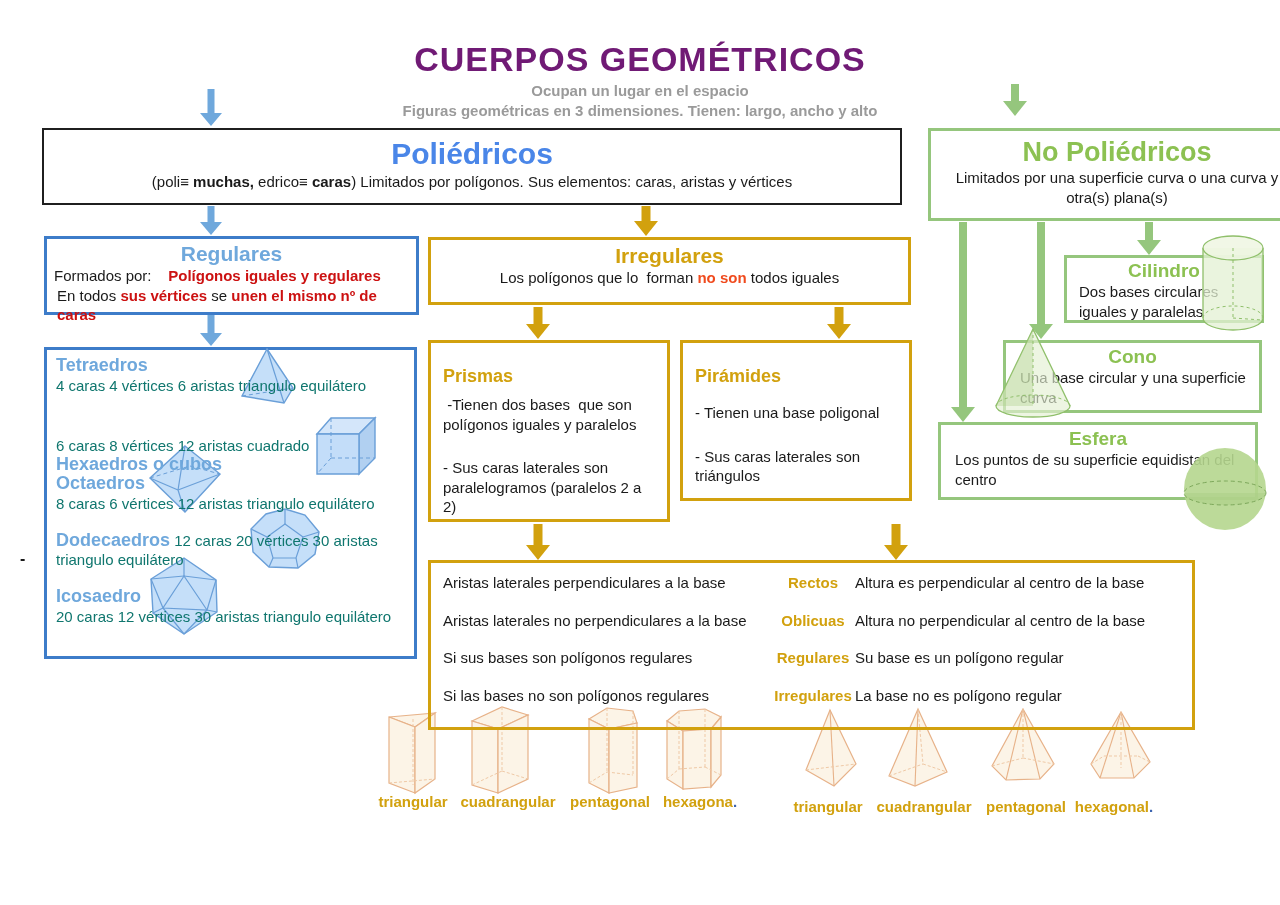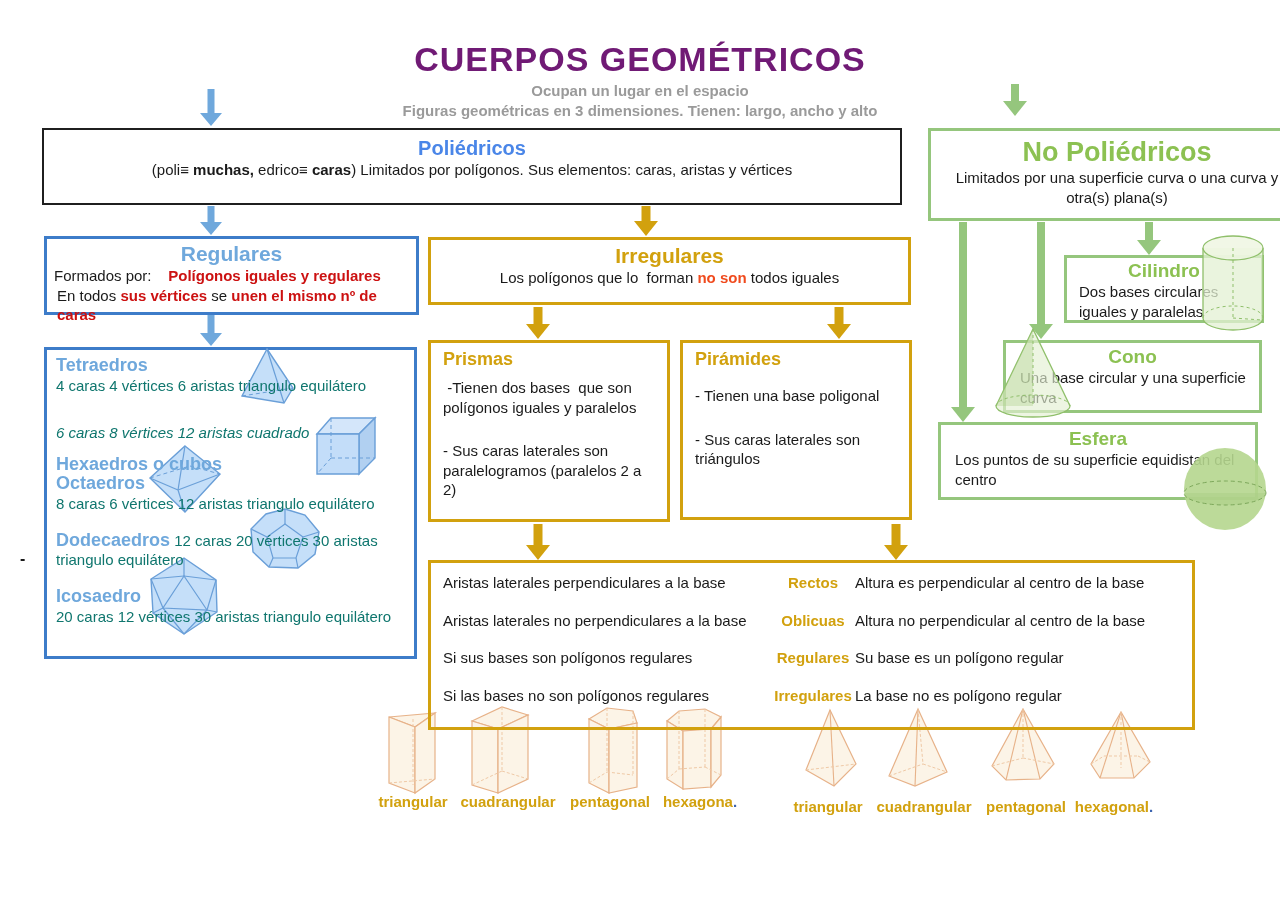--- a/index.html
+++ b/index.html
@@ -8,25 +8,25 @@
   .pre{white-space:pre-wrap;}
   
   .h-title{font-size:34px;font-weight:bold;color:#701a75;letter-spacing:1px;text-align:center;}
   .h-sub{font-size:15px;font-weight:bold;color:#9a9a9a;text-align:center;margin-top:3px;}
   
   .box{position:absolute;background:transparent;box-sizing:border-box;}
   .b-black{border:2px solid #1f1f1f;}
   .b-blue{border:3px solid #3d7cc9;}
   .b-gold{border:3px solid #d2a10e;}
   .b-green{border:3px solid #95c67d;}
-  .ttl-blue-lg{font-size:20px;font-weight:bold;color:#4a86e8;text-align:center;line-height:1.15;}
+  .ttl-blue-lg{font-size:30px;font-weight:bold;color:#4a86e8;text-align:center;line-height:1.15;}
   .ttl-green-lg{font-size:27px;font-weight:bold;color:#8cc152;text-align:center;line-height:1.15;}
   .ttl-lblue{font-size:21px;font-weight:bold;color:#6fa8dc;text-align:center;}
   .ttl-gold{font-size:21px;font-weight:bold;color:#d2a10e;text-align:center;}
-  .ttl-gold-sm{font-size:18px;font-weight:bold;color:#d2a10e;}
+  .ttl-gold-sm{font-size:18px;font-weight:bold;color:#d2a10e;margin-top:17px;}
   .ttl-green-sm{font-size:19px;font-weight:bold;color:#8cc152;text-align:center;}
   .t15{font-size:15px;line-height:1.3;}
   .tc{text-align:center;}
   .bold{font-weight:bold;}
   .red{color:#cc1111;font-weight:bold;}
   .orange{color:#f04a1d;font-weight:bold;}
   .solid-name{font-size:18px;font-weight:bold;color:#6fa8dc;}
   .solid-desc{font-size:15px;color:#0f766e;}
   .lbl{position:absolute;transform:translateX(-50%);font-size:15px;font-weight:bold;color:#d2a10e;white-space:nowrap;}
   .lbl .dot{color:#3c64b0;}
@@ -180,36 +180,36 @@
     <line x1="38" y1="78" x2="61" y2="54" stroke="#6a9fd8" stroke-width="1.2"></line>
     <line x1="38" y1="78" x2="17" y2="52" stroke="#6a9fd8" stroke-width="1.2"></line>
     <line x1="7" y1="57" x2="17" y2="52" stroke="#6a9fd8" stroke-width="1.2"></line>
     <line x1="5" y1="23" x2="17" y2="52" stroke="#6a9fd8" stroke-width="1.2"></line>
   </svg>
 
   
   <div class="abs solid-name" style="left:56px;top:355px;">Tetraedros</div>
   <div class="abs solid-desc" style="left:56px;top:377px;width:340px;">4 caras 4 vértices 6 aristas triangulo equilátero</div>
   <div class="abs solid-name" style="left:56px;top:414px;margin-top:40px;">Hexaedros o cubos</div>
-  <div class="abs solid-desc" style="left:56px;top:424px;width:340px;font-style:italic;">6 caras 8 vértices 12 aristas cuadrado</div>
+  <div class="abs solid-desc" style="left:56px;top:437px;width:340px;">6 caras 8 vértices 12 aristas cuadrado</div>
   <div class="abs solid-name" style="left:56px;top:473px;">Octaedros</div>
   <div class="abs solid-desc" style="left:56px;top:495px;width:350px;">8 caras 6 vértices 12 aristas triangulo equilátero</div>
   <div class="abs" style="left:56px;top:530px;width:335px;"><span class="solid-name pre">Dodecaedros</span><span class="solid-desc pre"> 12 caras 20 vértices 30 aristas triangulo equilátero</span></div>
   <div class="abs solid-name" style="left:56px;top:586px;">Icosaedro</div>
   <div class="abs solid-desc" style="left:56px;top:608px;width:350px;">20 caras 12 vértices 30 aristas triangulo equilátero</div>
 
   
   <div class="box b-gold" style="left:428px;top:340px;width:242px;height:182px;padding:6px 10px 0 12px;">
     <div class="ttl-gold-sm">Prismas</div>
     <div class="t15 pre" style="margin-top:8px;"> -Tienen dos bases  que son polígonos iguales y paralelos</div>
     <div class="t15 pre" style="margin-top:24px;">- Sus caras laterales son paralelogramos (paralelos 2 a 2)</div>
   </div>
 
   
-  <div class="box b-gold" style="left:680px;top:340px;width:232px;height:180px;padding:6px 10px 0 12px;">
+  <div class="box b-gold" style="left:680px;top:340px;width:232px;height:161px;padding:6px 10px 0 12px;">
     <div class="ttl-gold-sm">Pirámides</div>
     <div class="t15 pre" style="margin-top:16px;">- Tienen una base poligonal</div>
     <div class="t15 pre" style="margin-top:24px;">- Sus caras laterales son triángulos</div>
   </div>
 
   
   <div class="box b-green" style="left:1064px;top:255px;width:200px;height:68px;padding-top:2px;">
     <div class="ttl-green-sm">Cilindro</div>
     <div class="t15" style="padding-left:12px;width:160px;">Dos bases circulares iguales y paralelas</div>
   </div>

